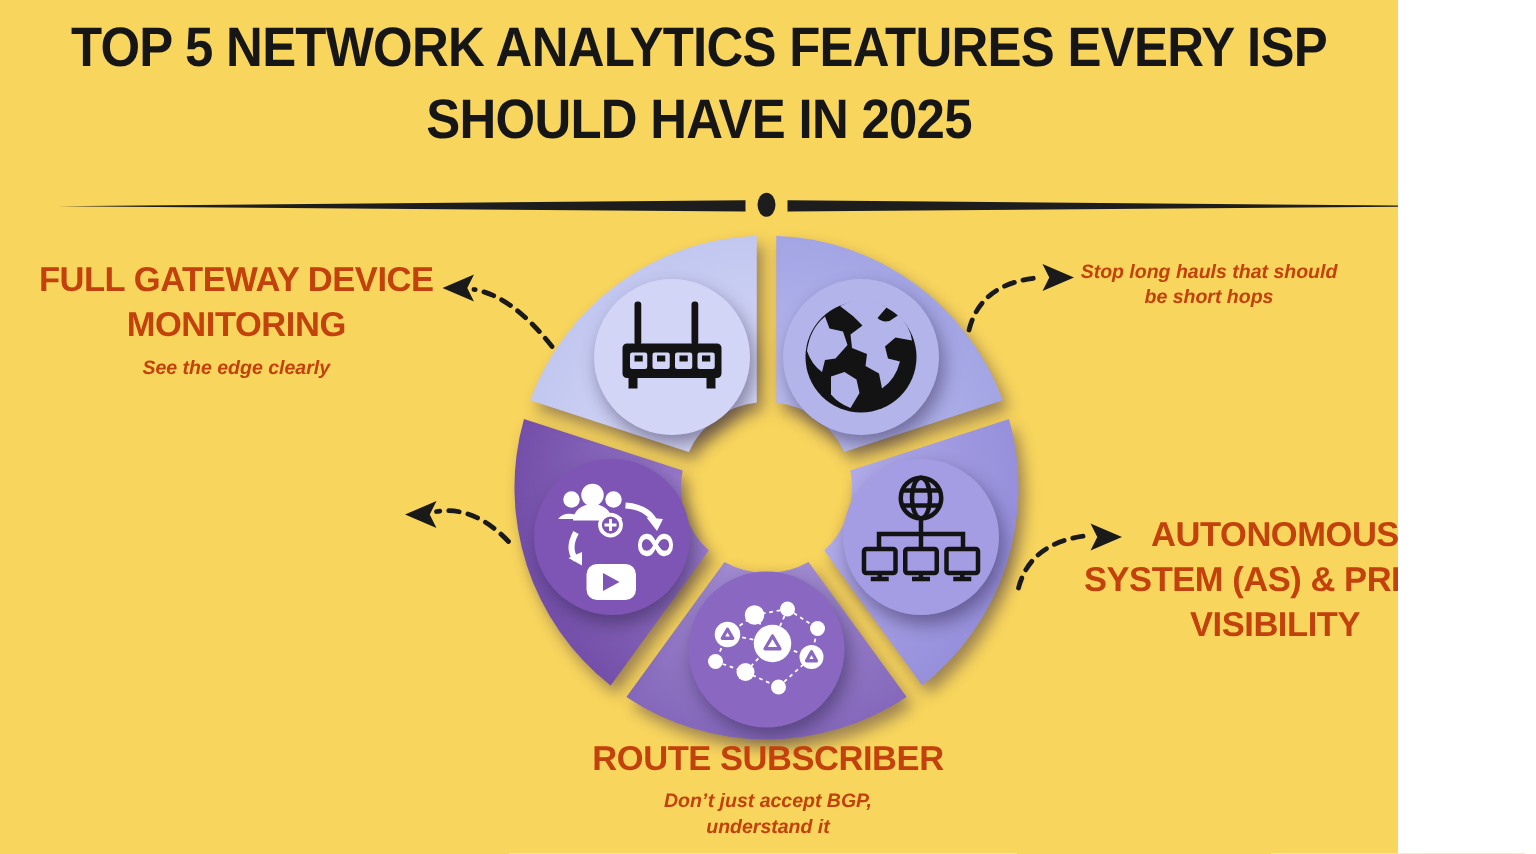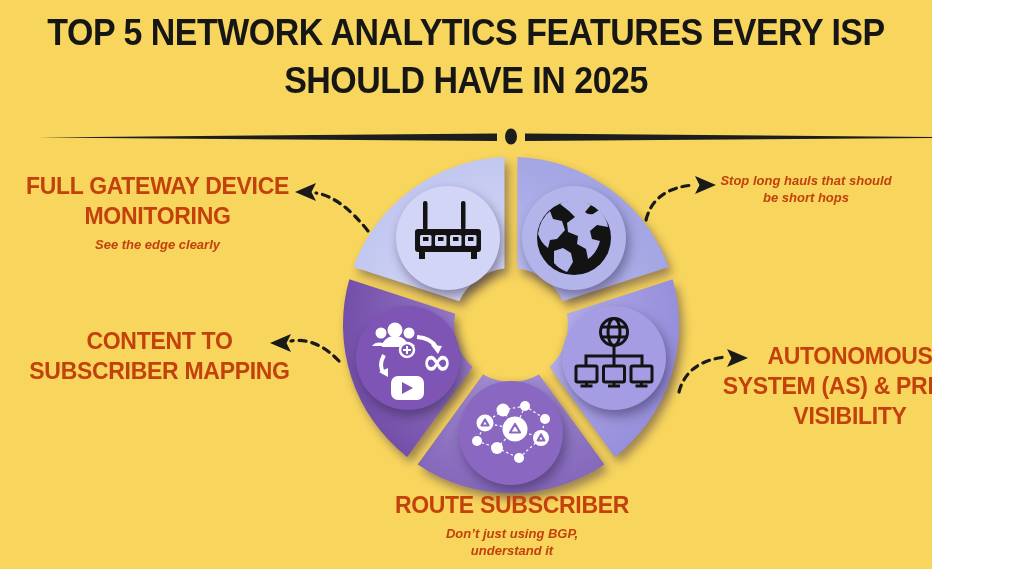--- a/index.html
+++ b/index.html
@@ -202,22 +202,20 @@
   </div>
 
   <div class="label-block" style="left:714px;top:342px;width:272px;">
     <div class="feat-title">AUTONOMOUS
 SYSTEM (AS) &amp; PREFIX
 VISIBILITY</div>
   </div>
 
   <div class="label-block" style="left:372px;top:491px;width:280px;">
     <div class="feat-title">ROUTE SUBSCRIBER</div>
-    <div class="feat-sub">Don’t just using BGP,
+    <div class="feat-sub">Don’t just accept BGP,
 understand it</div>
   </div>
 
   <div class="label-block" style="left:12px;top:327px;width:295px;">
-    <div class="feat-title">CONTENT TO
-SUBSCRIBER MAPPING</div>
   </div>
 
 </div>
 
 </body></html>

